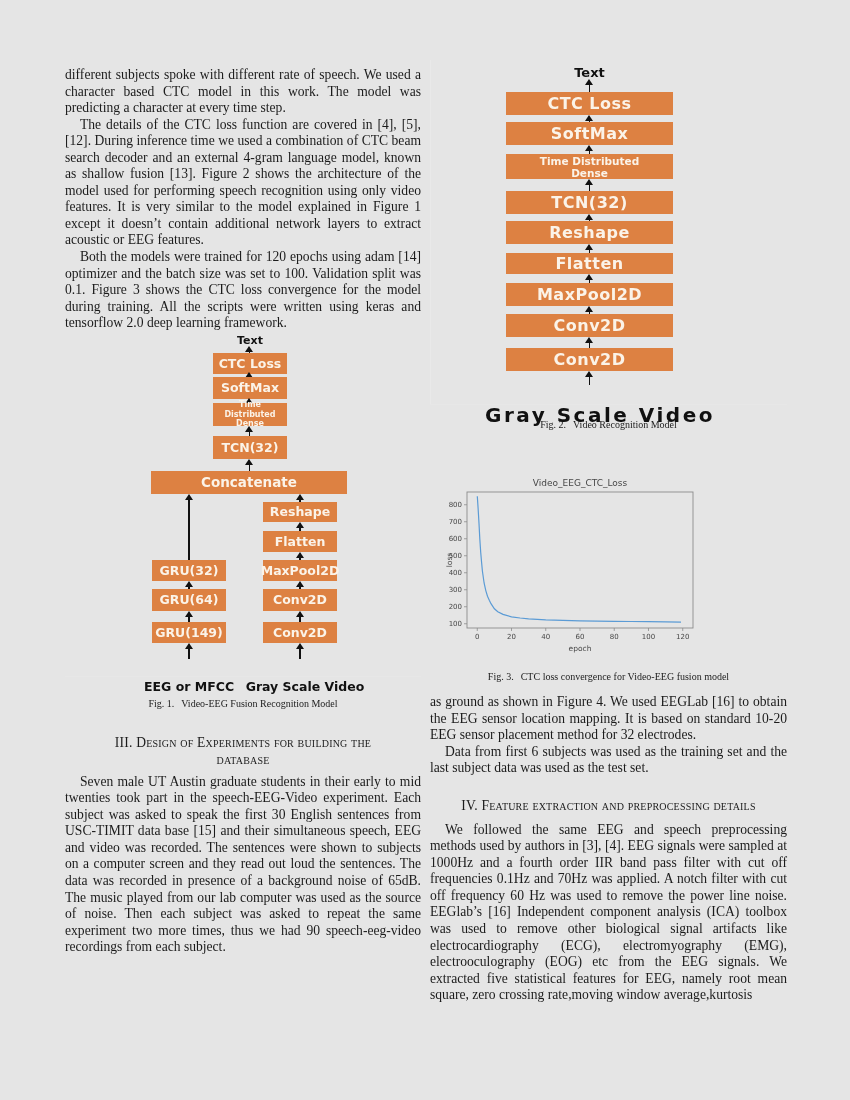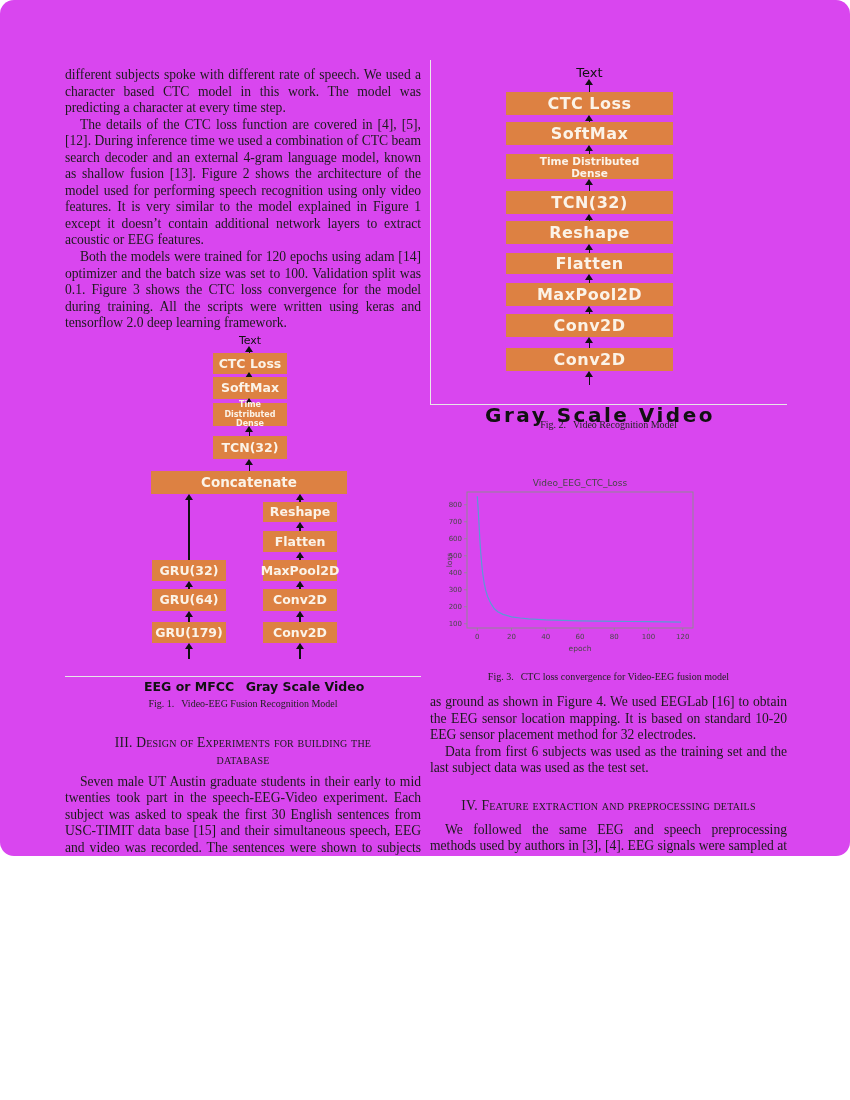--- a/index.html
+++ b/index.html
@@ -1,17 +1,17 @@
 <!DOCTYPE html>
 <html style="--box: #DD8142; --boxtext: #FBF3E8;"><head>
 <meta charset="utf-8">
 <style>
   html,body{margin:0;padding:0;background:#ffffff;}
-  .page{position:relative;width:850px;height:856px;background:#d946ef;overflow:hidden;
-        font-family:"Liberation Serif", serif;color:#1b1b1b;border-radius:14px;}
+  .page{position:relative;width:850px;height:1100px;background:#e5e5e5;overflow:hidden;
+        font-family:"Liberation Serif", serif;color:#1b1b1b;}
   .col{position:absolute;}
   .col-left{left:65px;top:67px;width:356px;}
   .col-right{left:430px;top:60px;width:357px;}
   p.body{margin:0;font-size:13.6px;line-height:16.55px;text-align:justify;}
   p.body.ind{text-indent:15px;}
   h3.sec{margin:0;font-size:13.6px;font-weight:normal;text-align:center;
          font-variant:small-caps;letter-spacing:.2px;line-height:17px;}
   .caption{margin:0;text-align:center;font-size:10px;color:#222;}
   .caption .cl{margin-right:7px;}
   
@@ -19,21 +19,21 @@
   .fig1-wrap{height:343px;margin-top:2px;}
   .fig2-wrap{height:345px;}
   .box{position:absolute;background:var(--box);color:var(--boxtext);
        font-family:"DejaVu Sans",sans-serif;font-weight:700;
        display:flex;align-items:center;justify-content:center;text-align:center;
        white-space:pre-line;}
   .b1{font-size:12.5px;}
   .b2{font-size:16px;letter-spacing:.5px;}
   .tdd1{font-size:8px;line-height:9.5px;}
   .tdd2{font-size:10.5px;line-height:12px;}
-  .toplbl{position:absolute;font-family:"DejaVu Sans",sans-serif;font-weight:400;color:#111;
+  .toplbl{position:absolute;font-family:"DejaVu Sans",sans-serif;font-weight:700;color:#111;
           text-align:center;}
   .inlbl{position:absolute;font-family:"DejaVu Sans",sans-serif;font-weight:700;color:#111;
          text-align:center;margin-top:20px;}
   .av{position:absolute;width:9px;}
   .av::before{content:"";position:absolute;left:3.6px;top:4px;bottom:0;width:1.7px;background:#111;}
   .av::after{content:"";position:absolute;left:0;top:0;width:0;height:0;
              border-left:4.5px solid transparent;border-right:4.5px solid transparent;
              border-bottom:6px solid #111;}
   .edge-h{position:absolute;height:1px;background:#e7e7e7;}
   .edge-v{position:absolute;width:1px;background:#e9e9e9;}
@@ -78,21 +78,21 @@
       <div class="box b1" style="left:198px;top:226px;width:74px;height:21px;">MaxPool2D</div>
       <div class="av" style="left:230.5px;top:247px;height:8px;"></div>
       <div class="box b1" style="left:198px;top:255px;width:74px;height:22px;">Conv2D</div>
       <div class="av" style="left:230.5px;top:277px;height:11px;"></div>
       <div class="box b1" style="left:198px;top:288px;width:74px;height:21px;">Conv2D</div>
 
       <div class="box b1" style="left:87px;top:226px;width:74px;height:21px;">GRU(32)</div>
       <div class="av" style="left:119.5px;top:247px;height:8px;"></div>
       <div class="box b1" style="left:87px;top:255px;width:74px;height:22px;">GRU(64)</div>
       <div class="av" style="left:119.5px;top:277px;height:11px;"></div>
-      <div class="box b1" style="left:87px;top:288px;width:74px;height:21px;">GRU(179)</div>
+      <div class="box b1" style="left:87px;top:288px;width:74px;height:21px;">GRU(149)</div>
 
       <div class="av" style="left:119.5px;top:309px;height:16px;"></div>
       <div class="av" style="left:230.5px;top:309px;height:16px;"></div>
       <div class="inlbl" style="left:44px;top:325px;width:160px;font-size:12.5px;">EEG or MFCC</div>
       <div class="inlbl" style="left:160px;top:325px;width:160px;font-size:12.5px;">Gray Scale Video</div>
 
       <div class="edge-h" style="left:0;top:342px;width:356px;"></div>
     </div>
 
     <p class="caption" style="margin-top:21px;">

